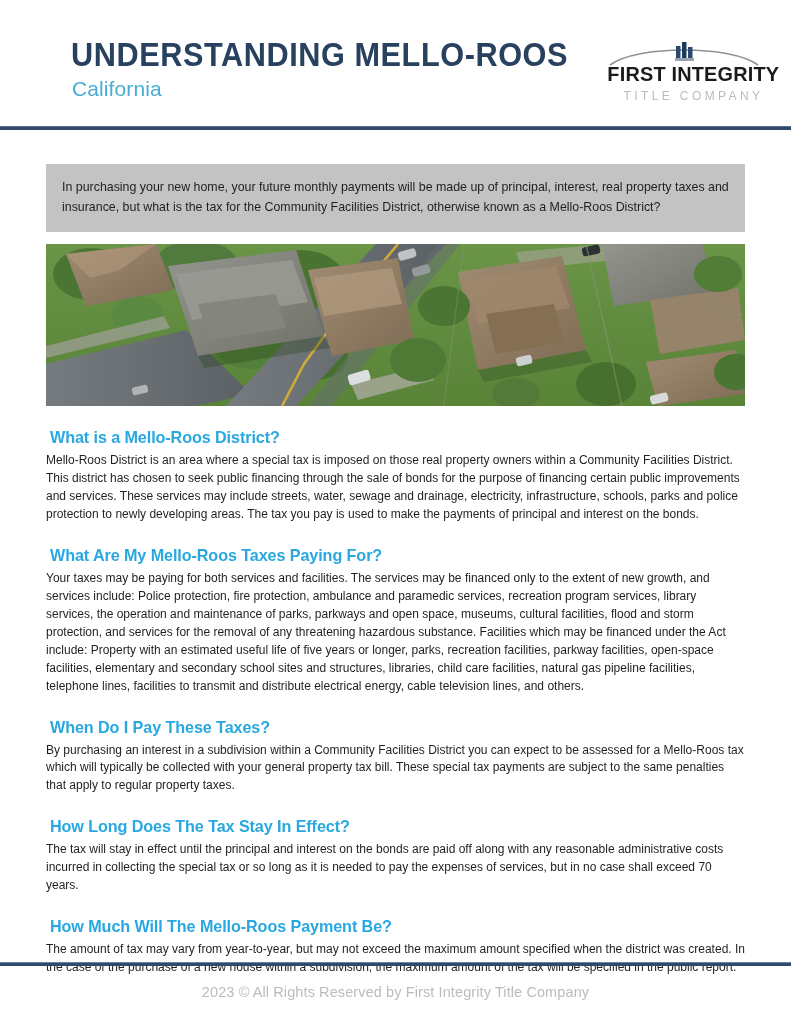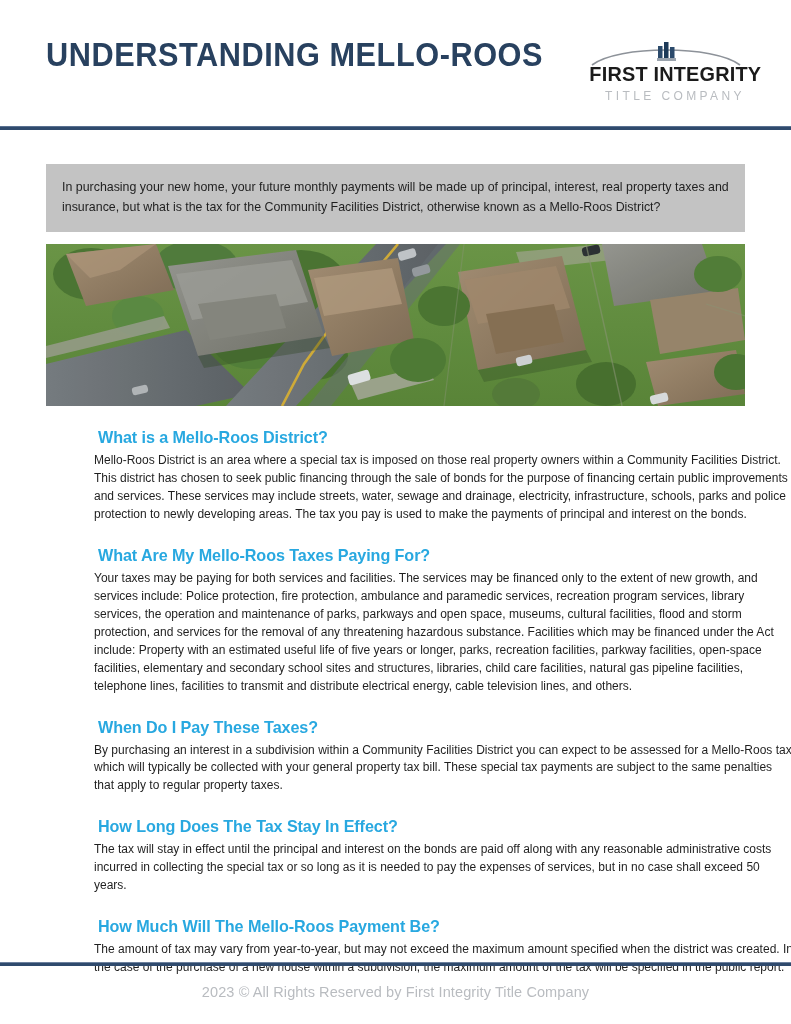--- a/index.html
+++ b/index.html
@@ -15,21 +15,21 @@
     position: relative;
     font-family: "Liberation Sans", sans-serif;
     color: #231f20;
     overflow: hidden;
   }
 
   
   .header {
     position: relative;
     height: 128px;
-    padding: 0 46px;
+    padding: 0 71px;
   }
   .header-inner {
     display: flex;
     align-items: flex-start;
     justify-content: space-between;
     padding-top: 36px;
   }
   .title-block { padding-top: 2px; }
   .doc-title {
     font-family: "Liberation Sans Narrow", "Liberation Sans", sans-serif;
@@ -113,21 +113,21 @@
   .photo {
     margin-top: 12px;
     width: 699px;
     height: 162px;
     position: relative;
     overflow: hidden;
     background: #4a5a3c;
   }
   .photo svg { display: block; }
 
-  .section { margin-top: 22px; margin-left: 48px; }
+  .section { margin-top: 22px; }
   .section:first-of-type { margin-top: 18px; }
   .section-title {
     color: #28a8e0;
     font-size: 16.5px;
     font-weight: bold;
     margin: 0 0 5px 4px;
     letter-spacing: -0.1px;
     font-family: "Liberation Sans Narrow", "Liberation Sans", sans-serif;
     transform: scaleX(0.98);
     transform-origin: left center;
@@ -161,20 +161,21 @@
   }
 </style>
 </head>
 <body>
 
 <div class="header">
   <div class="header-inner">
 
     <div class="title-block">
       <h1 class="doc-title">UNDERSTANDING MELLO-ROOS</h1>
+      <div class="doc-subtitle">California</div>
     </div>
 
     <div class="logo">
       <div class="logo-mark">
         <svg width="156" height="28" viewBox="0 0 156 28" aria-hidden="true">
           <path d="M4 27 C 30 7, 126 7, 152 27" fill="none" stroke="#8d9299" stroke-width="1.6"></path>
           <rect x="70" y="8" width="4.5" height="13" fill="#2b4a6b"></rect>
           <rect x="76" y="4" width="4.5" height="17" fill="#1d3a58"></rect>
           <rect x="82" y="9" width="4.5" height="12" fill="#2b4a6b"></rect>
           <rect x="69" y="20" width="19" height="3" fill="#9aa3ad"></rect>
@@ -290,21 +291,21 @@
     <p class="section-body">Your taxes may be paying for both services and facilities. The services may be financed only to the extent of new growth, and services include: Police protection, fire protection, ambulance and paramedic services, recreation program services, library services, the operation and maintenance of parks, parkways and open space, museums, cultural facilities, flood and storm protection, and services for the removal of any threatening hazardous substance. Facilities which may be financed under the Act include: Property with an estimated useful life of five years or longer, parks, recreation facilities, parkway facilities, open-space facilities, elementary and secondary school sites and structures, libraries, child care facilities, natural gas pipeline facilities, telephone lines, facilities to transmit and distribute electrical energy, cable television lines, and others.</p>
   </div>
 
   <div class="section">
     <h2 class="section-title">When Do I Pay These Taxes?</h2>
     <p class="section-body">By purchasing an interest in a subdivision within a Community Facilities District you can expect to be assessed for a Mello-Roos tax which will typically be collected with your general property tax bill. These special tax payments are subject to the same penalties that apply to regular property taxes.</p>
   </div>
 
   <div class="section">
     <h2 class="section-title">How Long Does The Tax Stay In Effect?</h2>
-    <p class="section-body">The tax will stay in effect until the principal and interest on the bonds are paid off along with any reasonable administrative costs incurred in collecting the special tax or so long as it is needed to pay the expenses of services, but in no case shall exceed 50 years.</p>
+    <p class="section-body">The tax will stay in effect until the principal and interest on the bonds are paid off along with any reasonable administrative costs incurred in collecting the special tax or so long as it is needed to pay the expenses of services, but in no case shall exceed 70 years.</p>
   </div>
 
   <div class="section">
     <h2 class="section-title">How Much Will The Mello-Roos Payment Be?</h2>
     <p class="section-body">The amount of tax may vary from year-to-year, but may not exceed the maximum amount specified when the district was created. In the case of the purchase of a new house within a subdivision, the maximum amount of the tax will be specified in the public report.</p>
   </div>
 
 </div>
 
 <div class="rule-bottom"></div>

